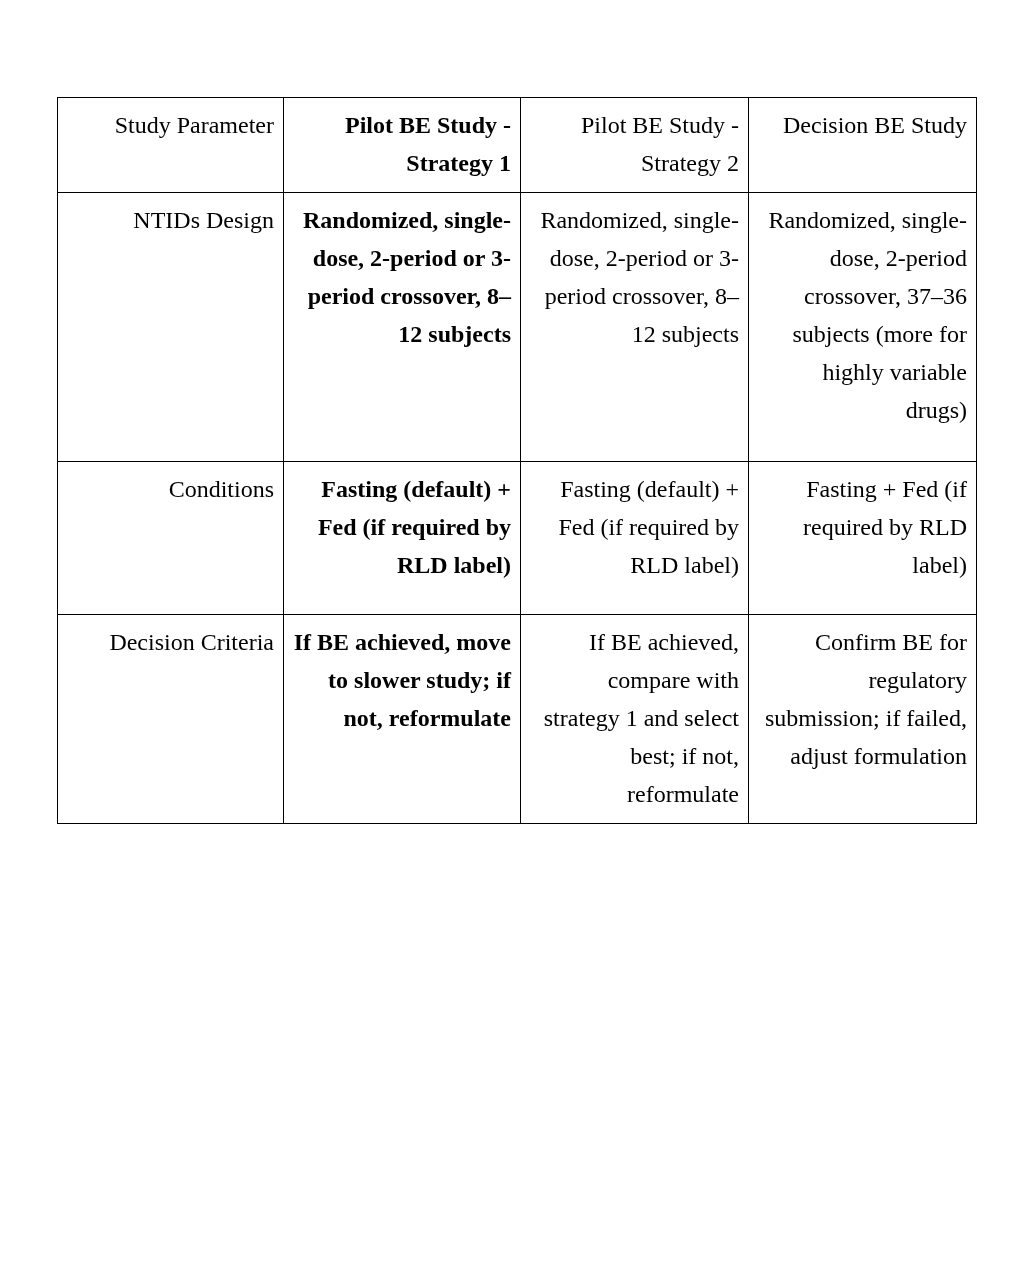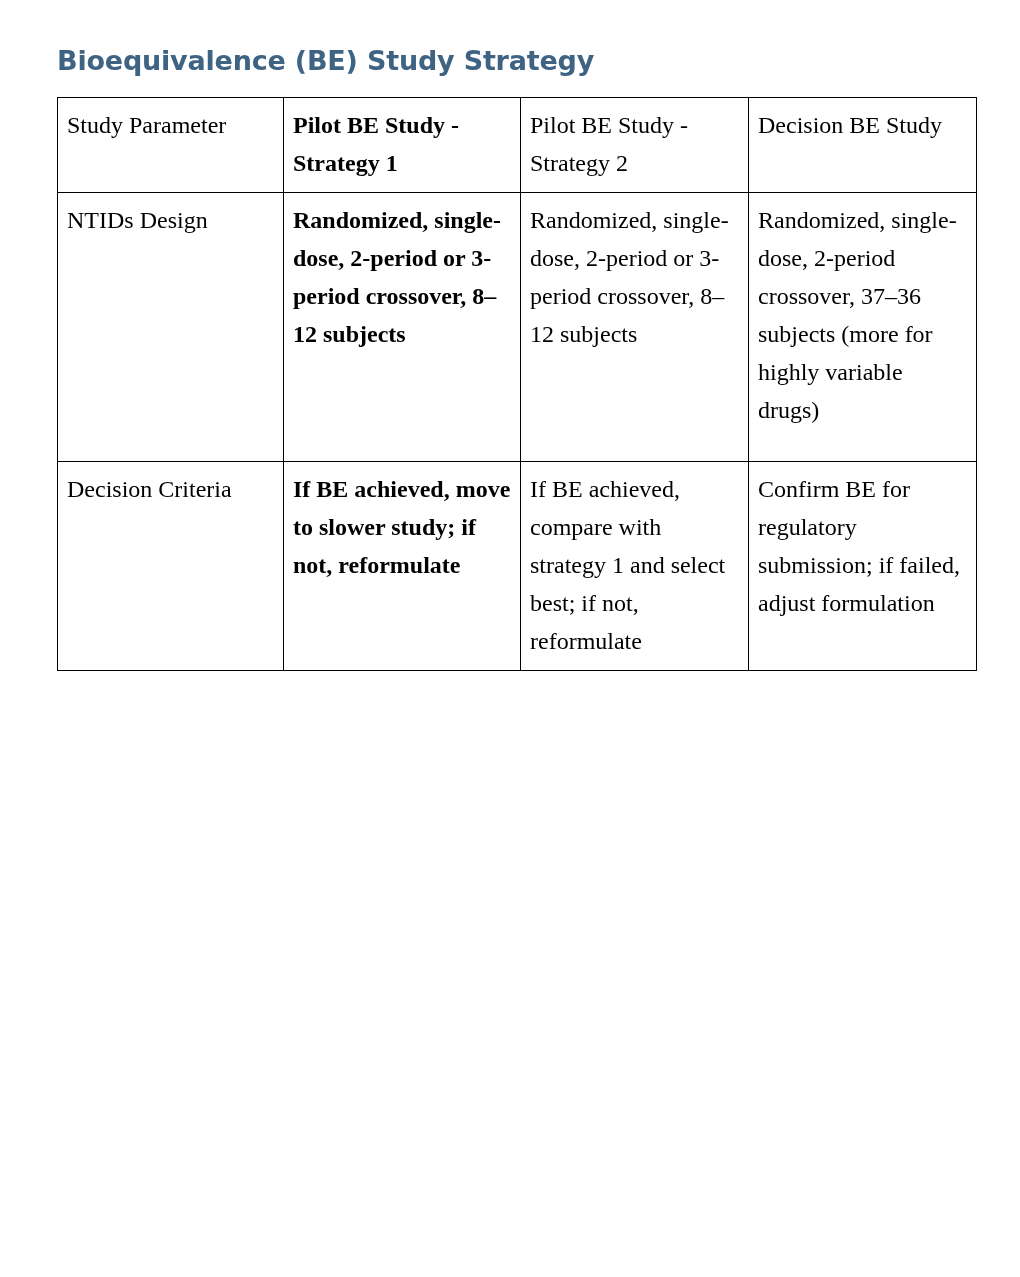--- a/index.html
+++ b/index.html
@@ -33,20 +33,21 @@
     color: #3f6383;
     white-space: nowrap;
   }
   .be-table {
     position: absolute;
     left: 57px;
     top: 97px;
     width: 919px;
     border-collapse: collapse;
     table-layout: fixed;
+    text-align: right;
   }
   .be-table td {
     border: 1px solid #000000;
     vertical-align: top;
     padding: 8px 9px 10px 9px;
     font-size: 24px;
     line-height: 38px;
     font-family: "Liberation Serif", "DejaVu Serif", serif;
     color: #000000;
     word-wrap: break-word;
@@ -63,39 +64,44 @@
   tr.r-design td { height: 269px; }
   tr.r-conditions td { height: 153px; }
   tr.r-keyparams td { height: 260px; }
   tr.r-decision td { height: 192px; }
 </style>
 </head>
 <body>
 
 <div class="page">
 
-  <div class="doc-title">Bioequivalence (BE) Study Strategy</div>
 
   <table class="be-table">
     <tbody>
       <tr class="r-header">
         <td class="col-0">Study Parameter</td>
         <td class="col-1">Pilot BE Study - Strategy 1</td>
         <td class="col-2">Pilot BE Study - Strategy 2</td>
         <td class="col-3">Decision BE Study</td>
       </tr>
 
 
       <tr class="r-design">
         <td class="col-0">NTIDs Design</td>
         <td class="col-1">Randomized, single-dose, 2-period or 3-period crossover, 8–12 subjects</td>
         <td class="col-2">Randomized, single-dose, 2-period or 3-period crossover, 8–12 subjects</td>
         <td class="col-3">Randomized, single-dose, 2-period crossover, 37–36 subjects (more for highly variable drugs)</td>
       </tr>
 
+      <tr class="r-conditions">
+        <td class="col-0">Conditions</td>
+        <td class="col-1">Fasting (default) + Fed (if required by RLD label)</td>
+        <td class="col-2">Fasting (default) + Fed (if required by RLD label)</td>
+        <td class="col-3">Fasting + Fed (if required by RLD label)</td>
+      </tr>
 
 
       <tr class="r-decision">
         <td class="col-0">Decision Criteria</td>
         <td class="col-1">If BE achieved, move to slower study; if not, reformulate</td>
         <td class="col-2">If BE achieved, compare with strategy 1 and select best; if not, reformulate</td>
         <td class="col-3">Confirm BE for regulatory submission; if failed, adjust formulation</td>
       </tr>
     </tbody>
   </table>

